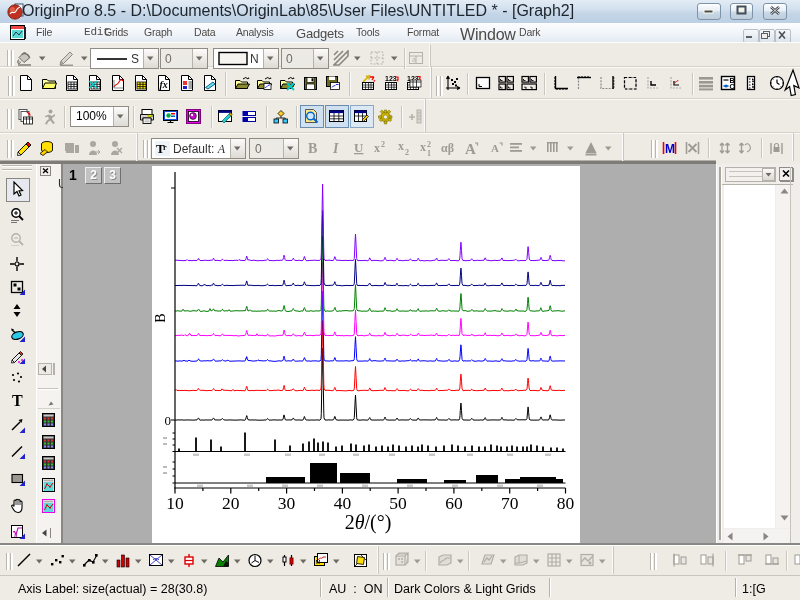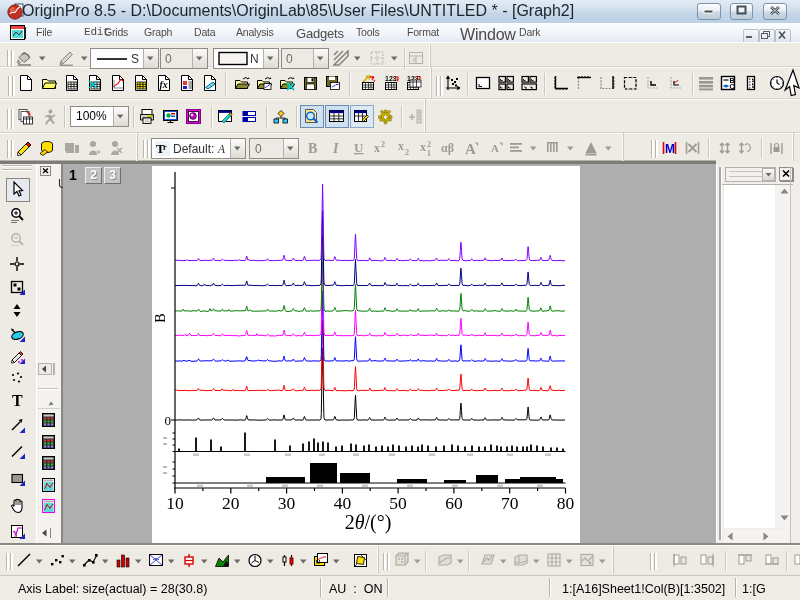--- a/index.html
+++ b/index.html
@@ -1140,18 +1140,18 @@
     <div style="position:absolute;left:726px;top:551px;width:1px;height:20px;background:#fbfaf8;"></div>
     <div style="position:absolute;left:786px;top:551px;width:1px;height:20px;background:#c9c6bf;"></div>
     <div style="position:absolute;left:787px;top:551px;width:1px;height:20px;background:#fbfaf8;"></div>
     <div style="position:absolute;left:0px;top:575px;width:800px;height:25px;background:#efece6;border-top:1px solid #c9c6bf;"></div>
     <div style="position:absolute;left:18px;top:582px;white-space:nowrap;font-family:Liberation Sans,sans-serif;font-size:12.5px;color:#000;">Axis Label: size(actual) = 28(30.8)</div>
     <div style="position:absolute;left:320px;top:578px;width:1px;height:19px;background:#b5b2ab;"></div>
     <div style="position:absolute;left:321px;top:578px;width:1px;height:19px;background:#fff;"></div>
     <div style="position:absolute;left:329px;top:582px;white-space:nowrap;font-family:Liberation Sans,sans-serif;font-size:12.5px;color:#000;">AU&nbsp;&nbsp;:&nbsp;&nbsp;ON</div>
     <div style="position:absolute;left:387px;top:578px;width:1px;height:19px;background:#b5b2ab;"></div>
     <div style="position:absolute;left:388px;top:578px;width:1px;height:19px;background:#fff;"></div>
+    <div style="position:absolute;left:394px;top:582px;white-space:nowrap;font-family:Liberation Sans,sans-serif;font-size:12.5px;color:#000;">Dark Colors &amp; Light Grids</div>
     <div style="position:absolute;left:549px;top:578px;width:1px;height:19px;background:#b5b2ab;"></div>
     <div style="position:absolute;left:550px;top:578px;width:1px;height:19px;background:#fff;"></div>
-    <div style="position:absolute;left:562px;top:582px;white-space:nowrap;font-family:Liberation Sans,sans-serif;font-size:12.5px;color:#000;">1:[A16]Sheet1!Col(B)[1:3502]</div>
     <div style="position:absolute;left:735px;top:578px;width:1px;height:19px;background:#b5b2ab;"></div>
     <div style="position:absolute;left:736px;top:578px;width:1px;height:19px;background:#fff;"></div>
     <div style="position:absolute;left:742px;top:582px;white-space:nowrap;font-family:Liberation Sans,sans-serif;font-size:12.5px;color:#000;">1:[G</div>
   </div>
 </body></html>

